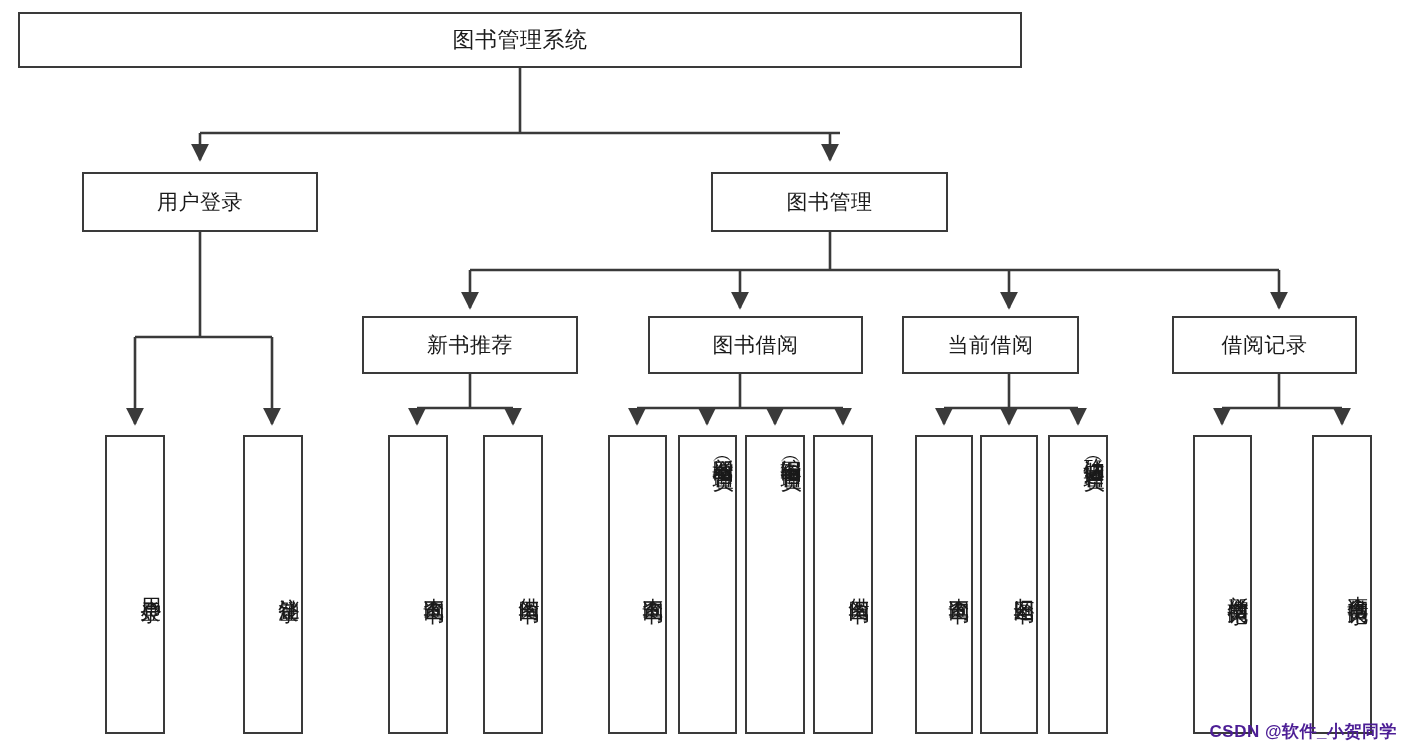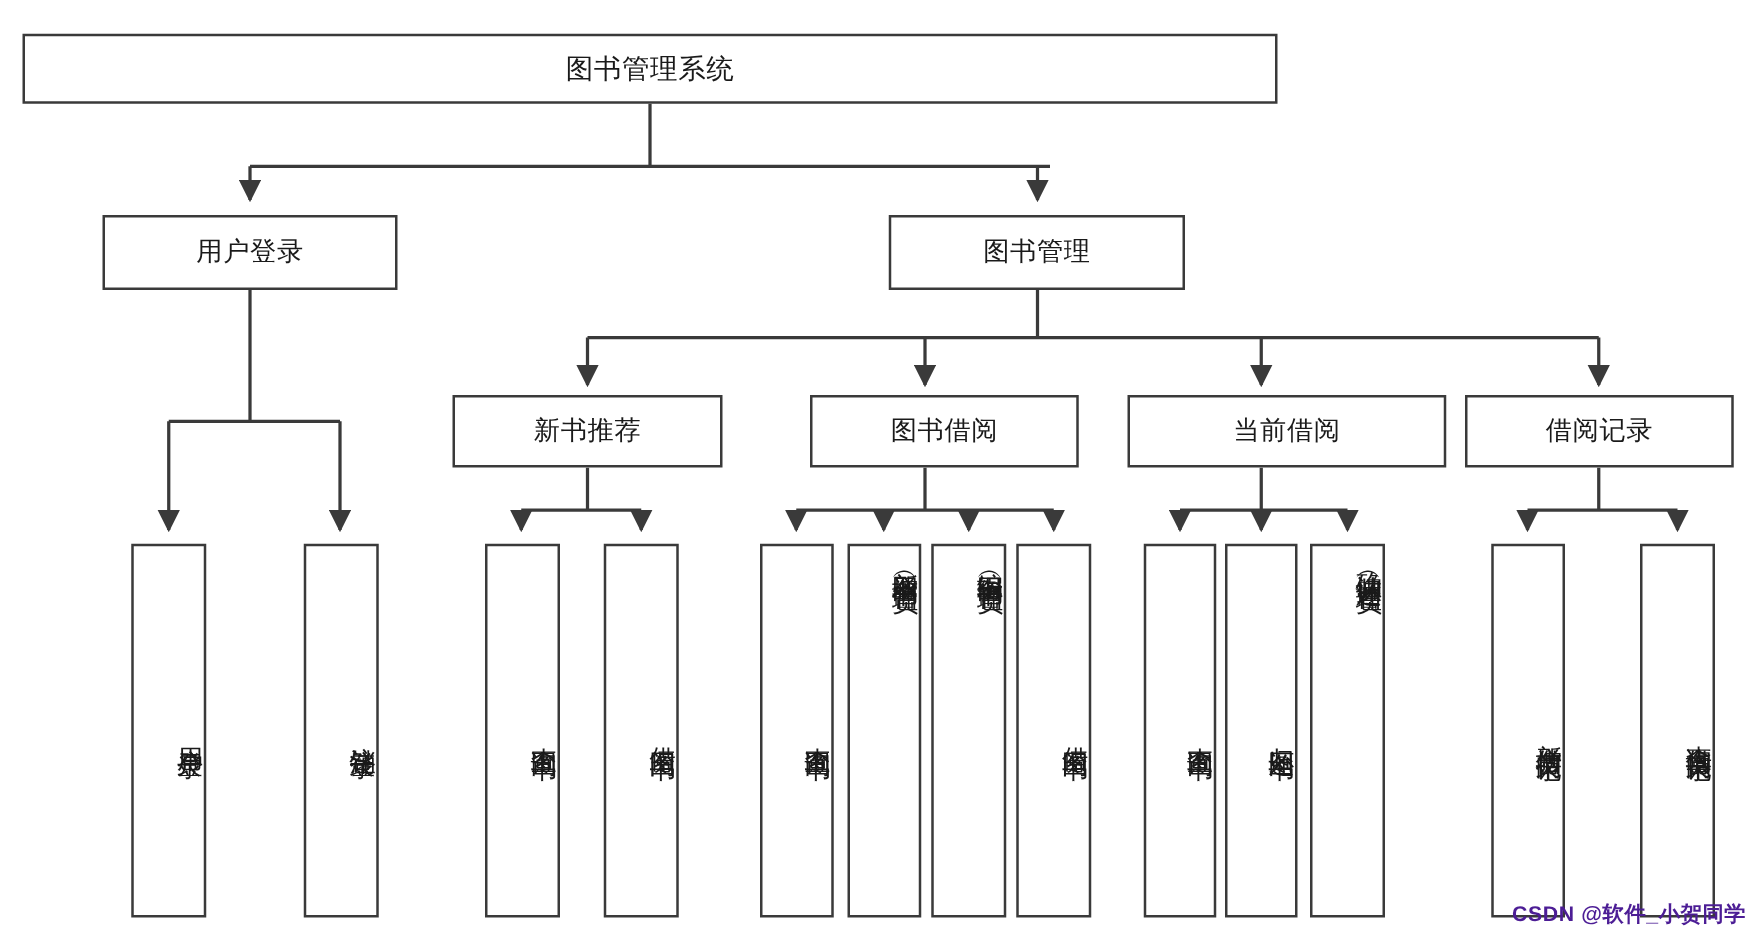--- a/index.html
+++ b/index.html
@@ -36,21 +36,20 @@
     align-items: center;
     justify-content: center;
     color: #1a1a1a;
     font-size: 21px;
     line-height: 1.12;
     text-align: center;
     letter-spacing: 0.5px;
   }
   .node.root {
     font-size: 22px;
-    margin-top: 15px;
   }
   .node.vertical {
     writing-mode: vertical-rl;
     text-orientation: upright;
     padding: 6px 0;
     font-size: 21px;
     line-height: 1.18;
     letter-spacing: 2px;
     align-items: flex-start;
     justify-content: center;
@@ -137,24 +136,24 @@
   <div class="node" style="left:711px; top:172px; width:237px; height:60px;text-align:center;">
     <span>图书管理</span>
   </div>
 
   <div class="node" style="left:362px; top:316px; width:216px; height:58px;">
     <span>新书推荐</span>
   </div>
   <div class="node" style="left:633px; top:316px; width:215px; height:58px;margin-left:15px;">
     <span>图书借阅</span>
   </div>
-  <div class="node" style="left:902px; top:316px; width:255px; height:58px;">
+  <div class="node" style="left:902px; top:316px; width:177px; height:58px;">
     <span>当前借阅</span>
   </div>
-  <div class="node" style="left:1172px; top:316px; width:215px; height:58px;">
+  <div class="node" style="left:1172px; top:316px; width:185px; height:58px;">
     <span>借阅记录</span>
   </div>
 
   <div class="node vertical" style="left:105px; top:435px; width:60px; height:299px;">
     <span>用户登录</span>
   </div>
   <div class="node vertical" style="left:243px; top:435px; width:60px; height:299px;">
     <span>注销登录</span>
   </div>
 

